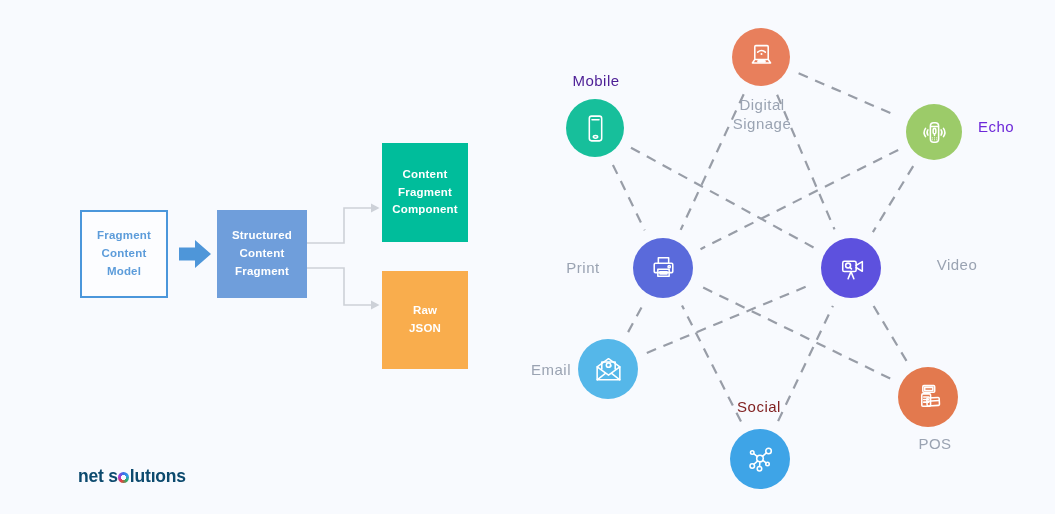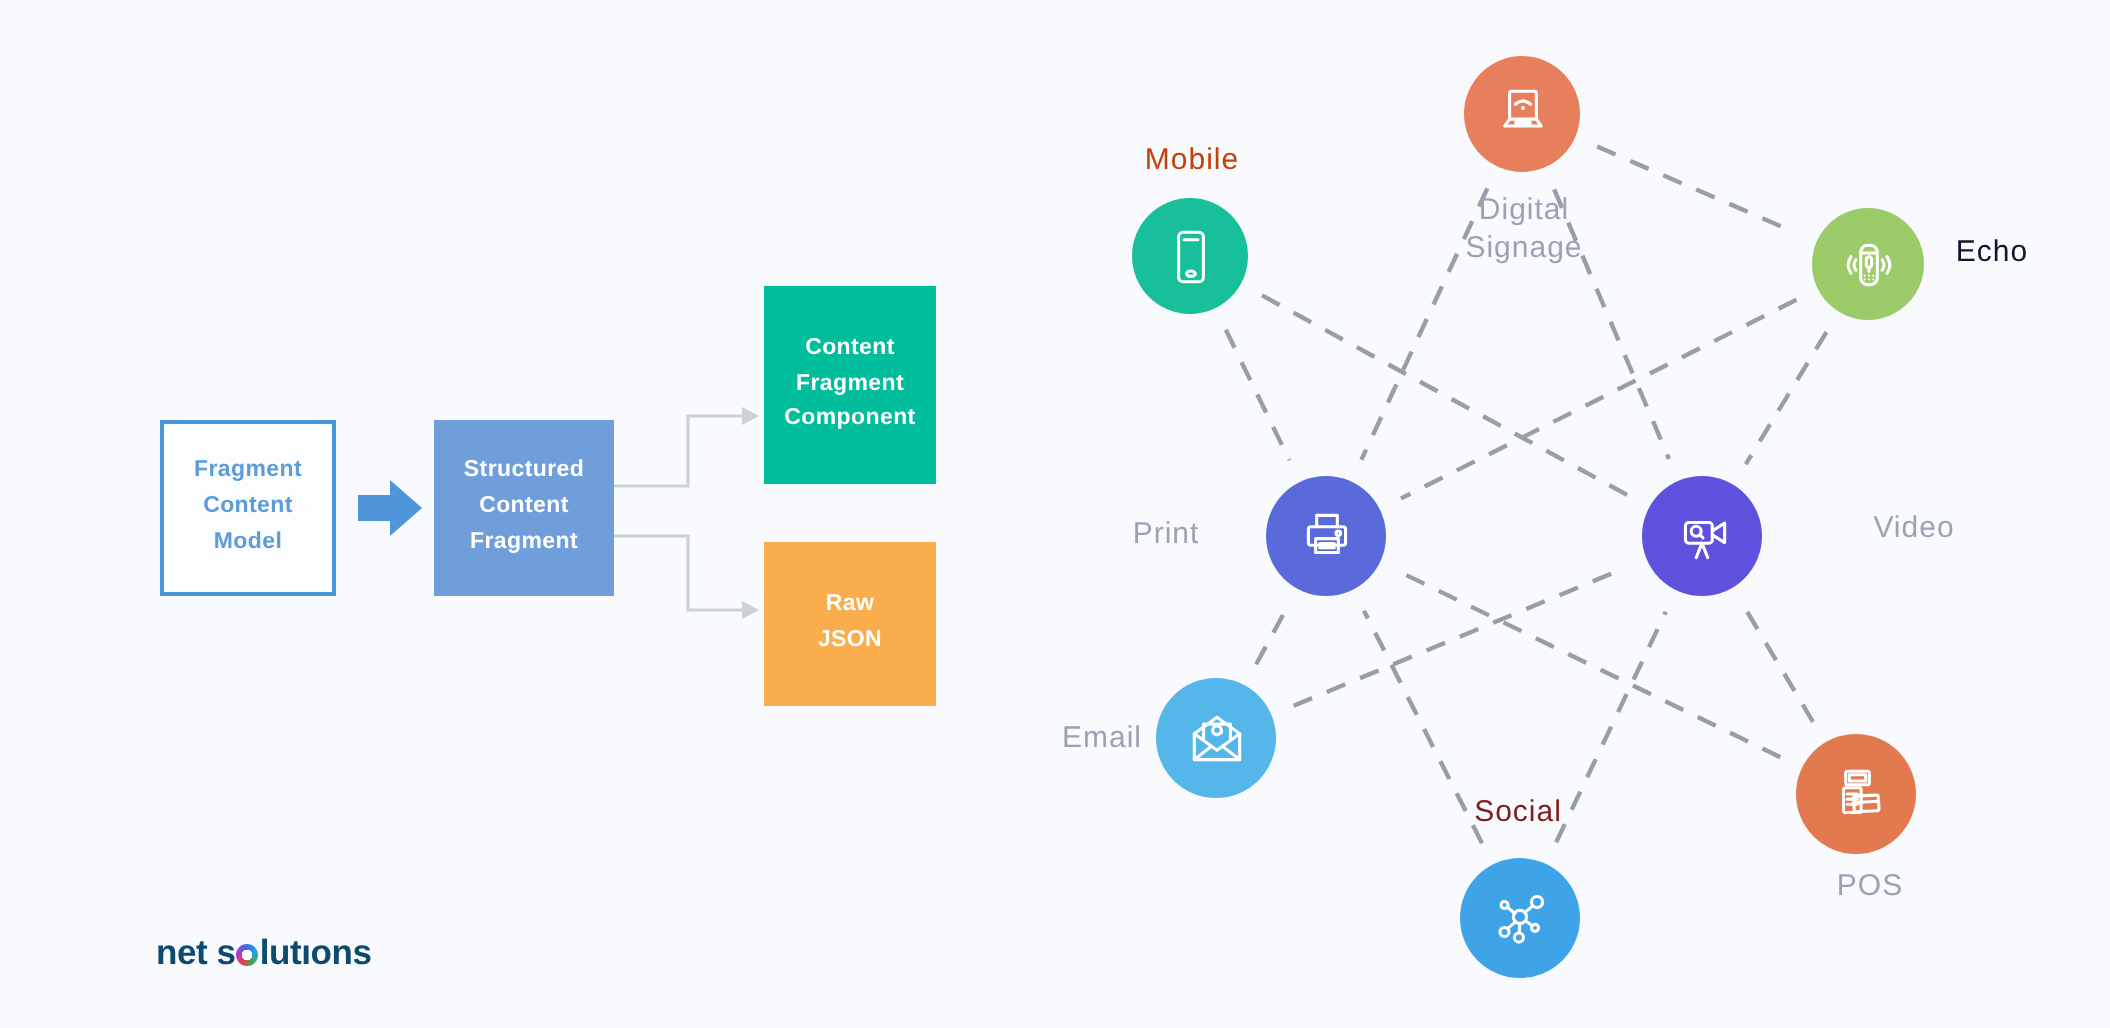--- a/index.html
+++ b/index.html
@@ -15,21 +15,21 @@
   .box{
     position:absolute;
     display:flex;align-items:center;justify-content:center;
     text-align:center;font-weight:bold;font-size:11.5px;line-height:1.55;
     white-space:pre-line;color:#ffffff;letter-spacing:.2px;
     box-sizing:border-box;
   }
   .model-box{left:80px;top:210px;width:88px;height:88px;background:#fcfdff;border:2px solid #4b97db;}
   .structured-box{left:217px;top:210px;width:90px;height:88px;}
   .output-top{left:382px;top:143px;width:86px;height:99px;}
-  .output-bottom{left:382px;top:271px;width:86px;height:82px;}
+  .output-bottom{left:382px;top:271px;width:86px;height:98px;}
   
   .node{
     position:absolute;border-radius:50%;
     transform:translate(-50%,-50%);
     display:flex;align-items:center;justify-content:center;
   }
   .node-icon{display:block;line-height:0;}
   .node-icon svg{width:33px;height:33px;display:block;stroke:#ffffff;fill:none;stroke-width:1.5;stroke-linecap:round;stroke-linejoin:round;}
   .node-icon svg .f{fill:#ffffff;stroke:none;}
   .node-label{
@@ -112,21 +112,21 @@
 
 <div class="node" style="left: 595px; top: 128px; height: 58px; width: 58px; background: rgb(23, 191, 155);">
       <span class="node-icon">
         <svg viewBox="0 0 32 32">
           <rect x="10" y="4" width="12" height="24" rx="2.2"></rect>
           <line x1="12.6" y1="7.6" x2="19.4" y2="7.6"></line>
           <ellipse cx="16" cy="24.1" rx="2.1" ry="1.3"></ellipse>
         </svg>
       </span>
     </div>
-    <div class="node-label" style="left: 596px; top: 81px; color: #c2410c;">Mobile</div>
+    <div class="node-label" style="left: 596px; top: 81px; color: #4c1d95;">Mobile</div>
     <div class="node" style="left: 761px; top: 57px; height: 58px; width: 58px; background: rgb(232, 127, 92);">
       <span class="node-icon">
         <svg viewBox="0 0 32 32">
           <rect x="9.5" y="4.5" width="13" height="13.5" rx="1"></rect>
           <path d="M12.3 10.8 Q16 7.6 19.7 10.8"></path>
           <circle class="f" cx="16" cy="12.6" r="1"></circle>
           <path d="M9.5 18 L7.2 21.3 H24.8 L22.5 18"></path>
           <rect x="12.5" y="19.2" width="7" height="1.2" rx=".6"></rect>
         </svg>
       </span>
@@ -146,21 +146,21 @@
           <circle class="f" cx="13.9" cy="23" r=".55"></circle>
           <circle class="f" cx="16" cy="23" r=".55"></circle>
           <circle class="f" cx="18.1" cy="23" r=".55"></circle>
           <path d="M9.6 13.5 Q7.9 16 9.6 18.5"></path>
           <path d="M7.3 12 Q4.5 16 7.3 20"></path>
           <path d="M22.4 13.5 Q24.1 16 22.4 18.5"></path>
           <path d="M24.7 12 Q27.5 16 24.7 20"></path>
         </svg>
       </span>
     </div>
-    <div class="node-label" style="left: 996px; top: 127px; color: #0f172a;">Echo</div>
+    <div class="node-label" style="left: 996px; top: 127px; color: #6d28d9;">Echo</div>
     <div class="node" style="left: 663px; top: 268px; height: 60px; width: 60px; background: rgb(90, 106, 219);">
       <span class="node-icon">
         <svg viewBox="0 0 32 32">
           <path d="M11 11 V5.5 H21 V11"></path>
           <rect x="7" y="11" width="18" height="9" rx="1.2"></rect>
           <circle cx="21.5" cy="14.2" r="1.1"></circle>
           <rect x="10.5" y="16.8" width="11" height="6.7"></rect>
           <line x1="12.5" y1="19.2" x2="19.5" y2="19.2"></line>
           <line x1="12.5" y1="21.2" x2="19.5" y2="21.2"></line>
         </svg>

